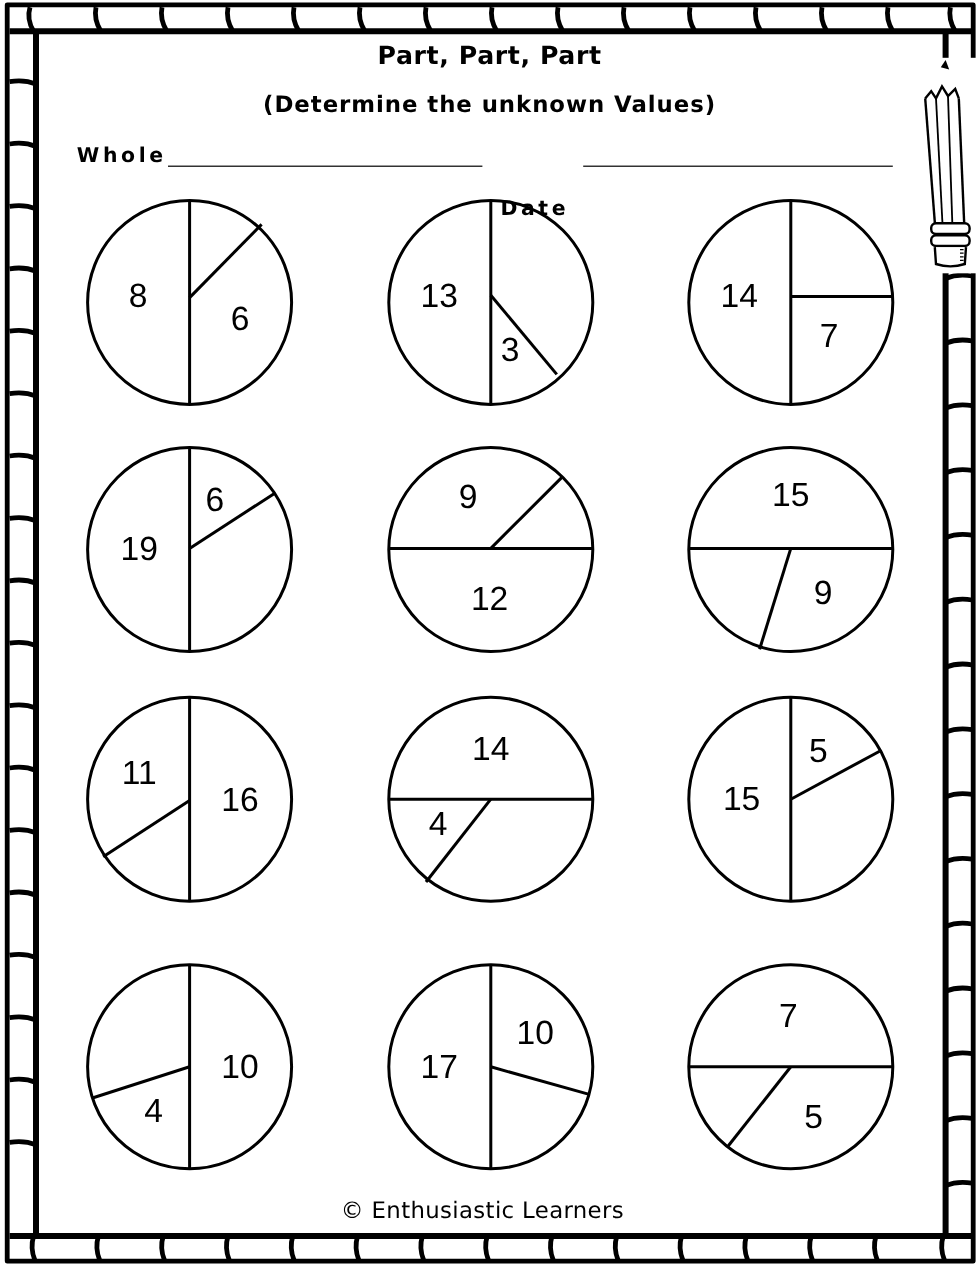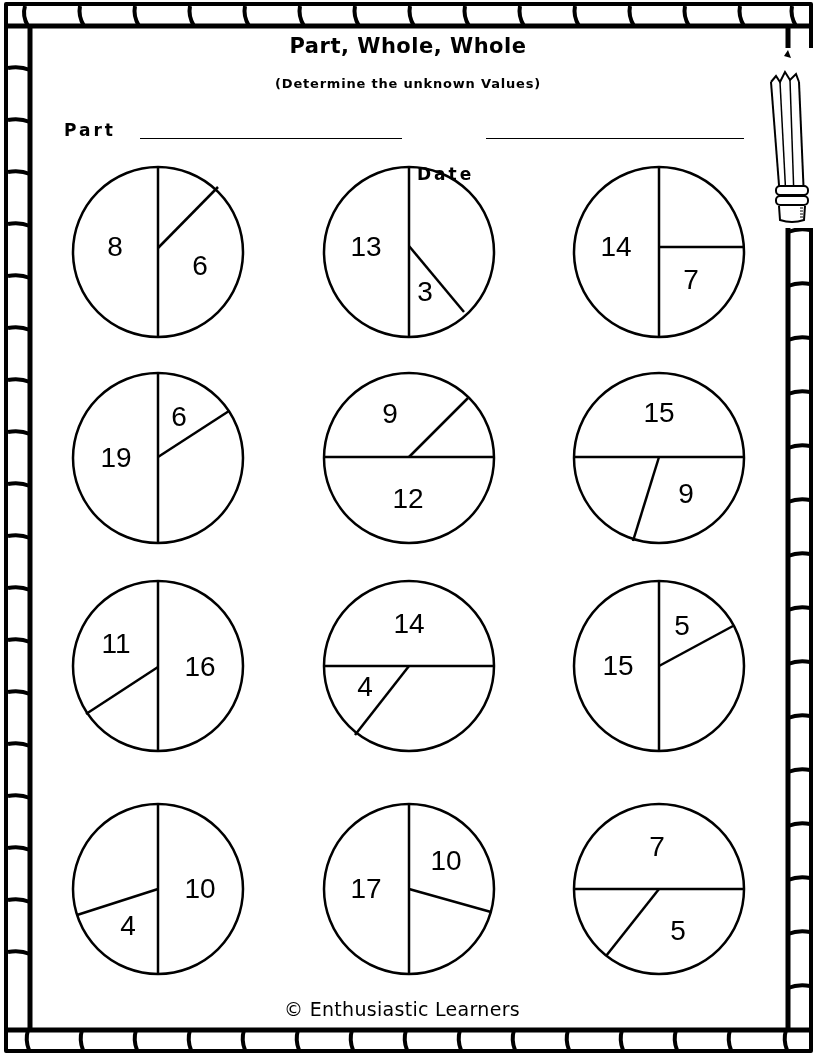--- a/index.html
+++ b/index.html
@@ -1,20 +1,20 @@
 <!DOCTYPE html>
 <html><head>
   <meta charset="utf-8">
   <style>
     html, body { margin: 0; padding: 0; background: #ffffff; }
     body { width: 816px; height: 1056px; position: relative; overflow: hidden; font-family: "DejaVu Sans", sans-serif; }
     .frame { position: absolute; left: 0; top: 0; width: 816px; height: 1056px; }
     .title { position: absolute; left: 0; width: 816px; text-align: center; color: #000; font-family: "DejaVu Sans", sans-serif; font-weight: bold; }
     .title.main { top: 34px; font-size: 21px; letter-spacing: 0.5px; }
-    .title.sub { top: 76px; font-size: 13px; letter-spacing: 0.8px; }
+    .title.sub { top: 76px; font-size: 19px; letter-spacing: 0.8px; }
     .field-label { position: absolute; top: 120px; font-family: "DejaVu Sans", sans-serif; font-weight: bold; font-size: 17px; letter-spacing: 3px; color: #000; }
     .field-line { position: absolute; top: 138px; height: 0; border-bottom: 1.5px solid #000; }
     .footer { position: absolute; top: 998px; left: 0; width: 804px; text-align: center; font-family: "DejaVu Sans", sans-serif; font-size: 19px; color: #000; letter-spacing: 0.3px; }
     .circle { position: absolute; }
     .circle text { font-family: "Liberation Sans", sans-serif; font-size: 28px; fill: #000; }
   </style>
 </head>
 <body>
 
 <svg class="frame" viewBox="0 0 816 1056" width="816" height="1056">
@@ -111,24 +111,24 @@
   <path d="M5 34 L14 150" stroke="#000" stroke-width="2" fill="none"></path>
   <path d="M14 34 L20 150" stroke="#000" stroke-width="1.5" fill="none"></path>
   <path d="M24 32 L28 150" stroke="#000" stroke-width="1.5" fill="none"></path>
   <path d="M33 34 L38 150" stroke="#000" stroke-width="2" fill="none"></path>
   <rect x="10" y="138" width="32" height="9" rx="4" fill="#fff" stroke="#000" stroke-width="2"></rect>
   <rect x="10" y="148" width="32" height="9" rx="4" fill="#fff" stroke="#000" stroke-width="2"></rect>
   <path d="M13 158 L14 172 Q26 176 38 172 L39 158" fill="#fff" stroke="#000" stroke-width="2"></path>
   <path d="M34 160 h3 M34 163 h3 M34 166 h3 M34 169 h3" stroke="#000" stroke-width="1"></path>
 </svg>
 
-<div class="title main">Part, Whole, Whole</div>
+<div class="title main">Part, Part, Part</div>
 <div class="title sub">(Determine the unknown Values)</div>
 
-<div class="field-label" style="left:64px;">Part</div>
+<div class="field-label" style="left:64px;">Whole</div>
 <div class="field-line" style="left:140px; width:262px;"></div>
 <div class="field-label" style="left:417px;margin-top:44px;">Date</div>
 <div class="field-line" style="left:486px; width:258px;"></div>
 
 <svg class="circle" style="left:70px; top:164px;" width="176" height="176" viewBox="0 0 176 176">
   <circle cx="88" cy="88" r="85" fill="none" stroke="#000" stroke-width="2.5"></circle>
   <line x1="88" y1="3" x2="88" y2="173" stroke="#000" stroke-width="2.5"></line>
   <line x1="88" y1="84" x2="148" y2="23" stroke="#000" stroke-width="2.5"></line>
   <text x="45" y="92" text-anchor="middle">8</text>
   <text x="130" y="111" text-anchor="middle">6</text>

